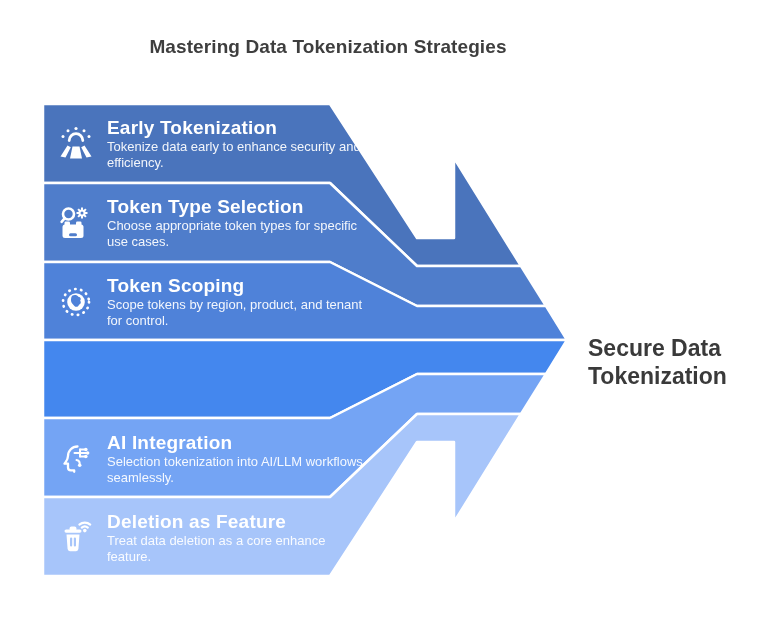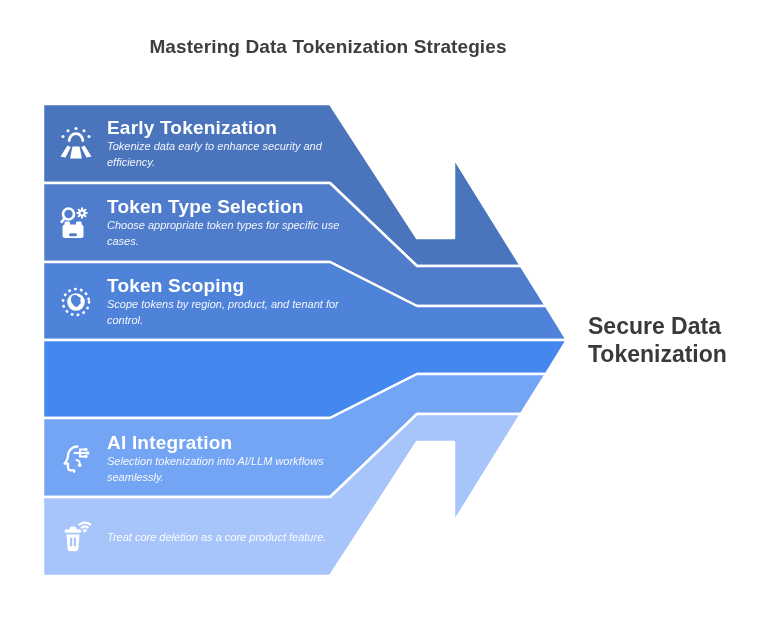--- a/index.html
+++ b/index.html
@@ -21,21 +21,21 @@
     position:absolute;left:56px;width:315px;height:79px;
     display:flex;align-items:center;gap:11px;
   }
   .band-icon{flex:0 0 40px;width:40px;height:40px;}
   .band-text{flex:1;}
   .step-title{
     font-size:19px;font-weight:bold;color:#ffffff;letter-spacing:0.2px;
   }
   .step-desc{
     max-width:258px;
-    font-size:11px;line-height:15.5px;color:rgba(255,255,255,0.93);font-style:italic;
+    font-size:13px;line-height:15.5px;color:rgba(255,255,255,0.93);
   }
   .result-label{
     position:absolute;left:588px;top:312px;width:152px;
     font-size:23px;font-weight:bold;line-height:28px;color:#3a3a3a;
   }
 </style>
 </head>
 <body>
 
 <div class="canvas">
@@ -134,19 +134,20 @@
       <rect x="13.5" y="8.5" width="7" height="4.5" rx="2" fill="#fff"></rect>
       <rect x="8.5" y="11.5" width="17" height="3.2" rx="1.6" fill="#fff"></rect>
       <path d="M10.5,16.5 h13 l-1.1,14.6 a2.3,2.3 0 0 1 -2.3,2.1 h-6.2 a2.3,2.3 0 0 1 -2.3,-2.1 z" fill="#fff"></path>
       <rect x="14" y="19.5" width="2.2" height="9" rx="1.1" fill="#a7c5fa"></rect>
       <rect x="17.8" y="19.5" width="2.2" height="9" rx="1.1" fill="#a7c5fa"></rect>
       <circle cx="28.8" cy="12.6" r="1.8" fill="#fff"></circle>
       <path d="M25.8,9.6 a4.6,4.6 0 0 1 6,0" fill="none" stroke="#fff" stroke-width="2.2" stroke-linecap="round"></path>
       <path d="M23.4,6.6 a8.2,8.2 0 0 1 10.8,0" fill="none" stroke="#fff" stroke-width="2.2" stroke-linecap="round"></path>
     </svg>
     <div class="band-text">
-      <div class="step-desc">Treat core deletion as a core product feature.</div>
+      <div class="step-title">Deletion as Feature</div>
+      <div class="step-desc">Treat data deletion as a core enhance feature.</div>
     </div>
   </div>
 
-  <div class="result-label" style="color: rgb(58, 58, 58);">Secure Data Tokenization</div>
+  <div class="result-label" style="color: rgb(58, 58, 58); margin-top: 22px;">Secure Data Tokenization</div>
 
 </div>
 
 </body></html>

